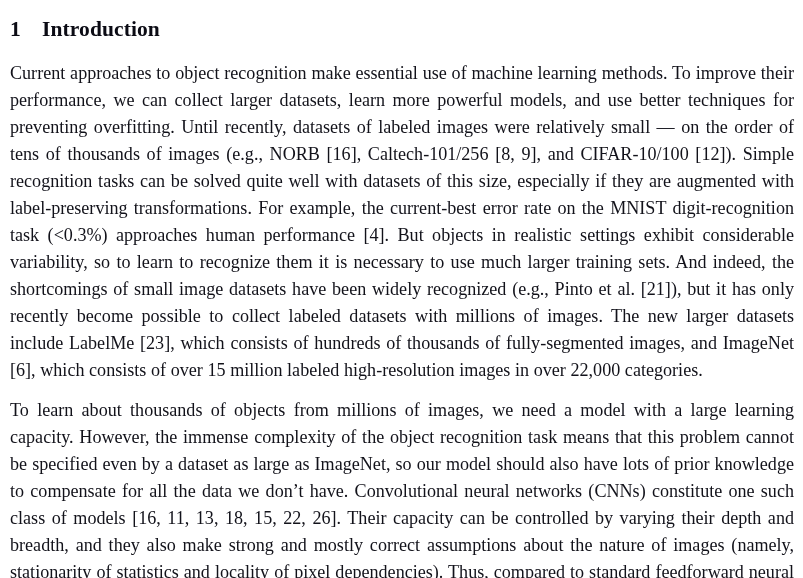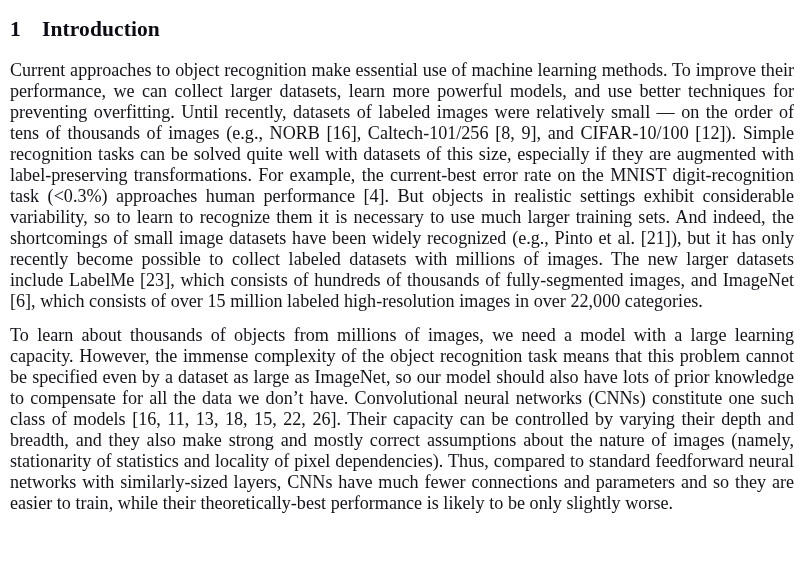--- a/index.html
+++ b/index.html
@@ -43,21 +43,21 @@
   .body-block {
     position: absolute;
     left: 10px;
     top: 60px;
     width: 784px;
   }
   p.para {
     margin: 0 0 13px 0;
     padding: 0;
     font-size: 18.1px;
-    line-height: 21px;
+    line-height: 27px;
     text-align: justify;
     text-align-last: left;
     text-justify: inter-word;
     color: #12121a;
     hyphens: manual;
     word-spacing: 0.1px;
   }
   p.para:last-child {
     margin-bottom: 0;
   }

